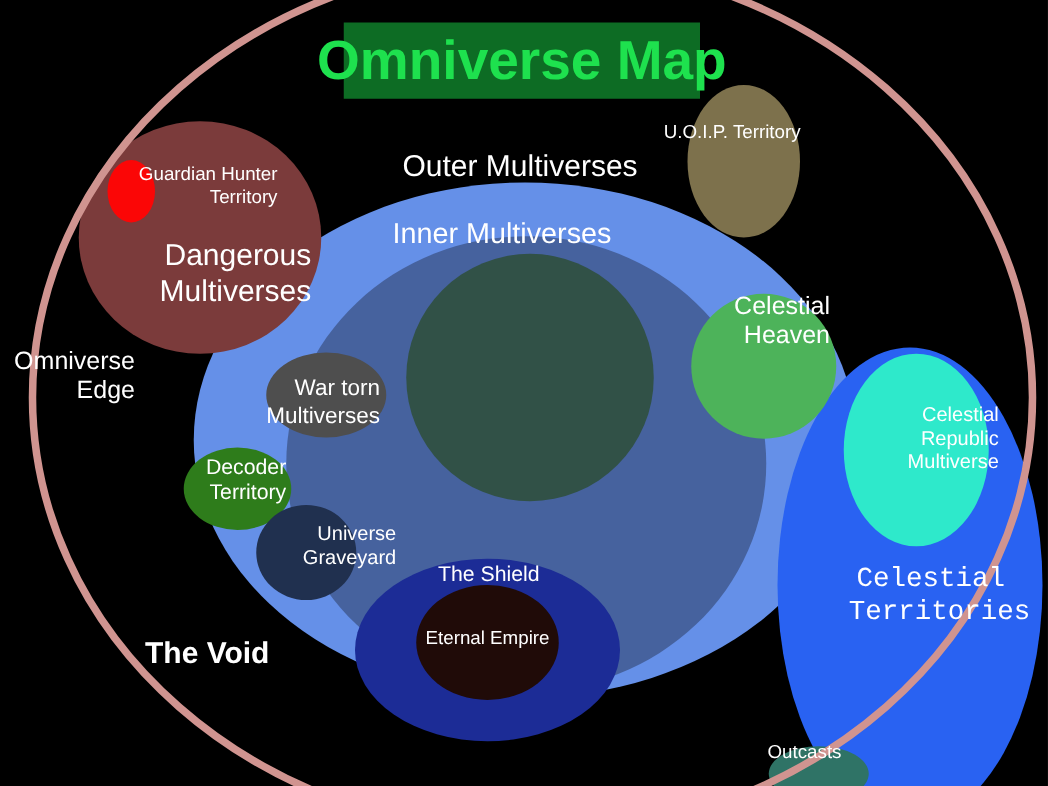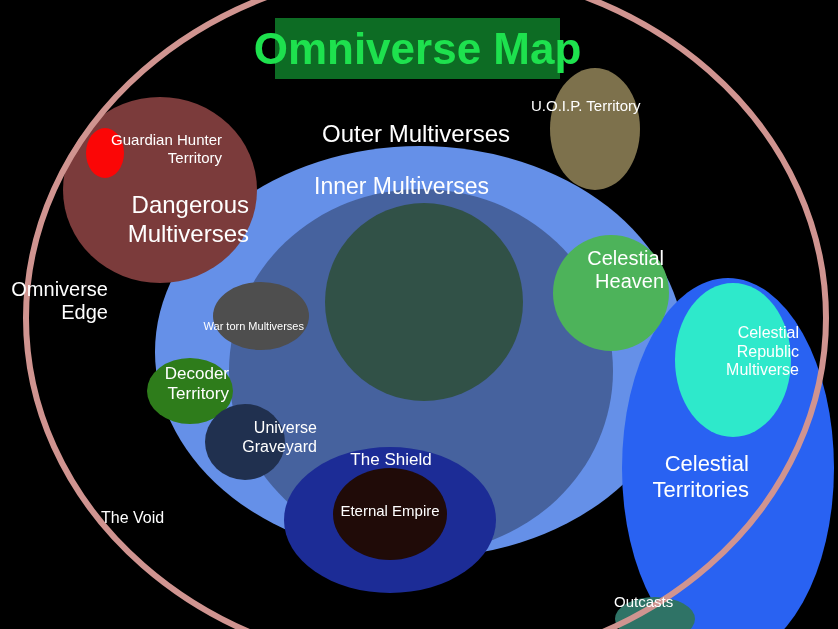--- a/index.html
+++ b/index.html
@@ -31,30 +31,30 @@
     font-size:44px;
     font-weight:600;
     white-space:nowrap;
   }
   #lbl-outer{left:322px;top:120px;font-size:24px;}
   #lbl-inner{left:314px;top:173px;font-size:23px;}
   #lbl-core{left:354px;top:240px;font-size:30px;width:170px;line-height:1.17;}
   #lbl-dangerous{left:104px;top:191px;font-size:24px;width:145px;line-height:1.2;}
   #lbl-guardian{left:87px;top:131px;font-size:15px;width:135px;line-height:1.2;}
   #lbl-uoip{left:531px;top:97px;font-size:15px;}
-  #lbl-heaven{left:564px;top:247px;font-size:20px;width:100px;line-height:1.15;}
-  #lbl-wartorn{left:199px;top:300px;font-size:11px;width:105px;line-height:1.2;margin-top:20px;}
+  #lbl-heaven{left:564px;top:234px;font-size:20px;width:100px;line-height:1.15;}
+  #lbl-wartorn{left:199px;top:300px;font-size:18px;width:105px;line-height:1.2;}
   #lbl-decoder{left:144px;top:364px;font-size:17px;width:85px;line-height:1.2;}
   #lbl-graveyard{left:207px;top:418px;font-size:16px;width:110px;line-height:1.2;}
   #lbl-shield{left:340px;top:450px;width:102px;text-align:center;font-size:17px;}
   #lbl-eternal{left:329px;top:502px;width:122px;text-align:center;font-size:15px;}
   #lbl-republic{left:689px;top:324px;font-size:16px;width:110px;line-height:1.17;}
-  #lbl-territories{left:624px;top:451px;font-size:22px;width:125px;line-height:1.2;}
+  #lbl-territories{left:679px;top:451px;font-size:22px;width:125px;line-height:1.2;font-family:Liberation Mono, monospace;}
   #lbl-edge{left:-2px;top:278px;font-size:20px;width:110px;line-height:1.15;}
-  #lbl-void{left:101px;top:509px;font-size:16px;}
+  #lbl-void{left:116px;top:509px;font-size:24px;font-weight:bold;}
   #lbl-undiscovered{left:3px;top:572px;font-size:18px;width:135px;line-height:1.17;}
   #lbl-outcasts{left:614px;top:593px;font-size:15px;}
 </style>
 </head>
 <body>
 
 <div class="stage">
 
   <svg width="838" height="629" viewBox="0 0 838 629">
 

